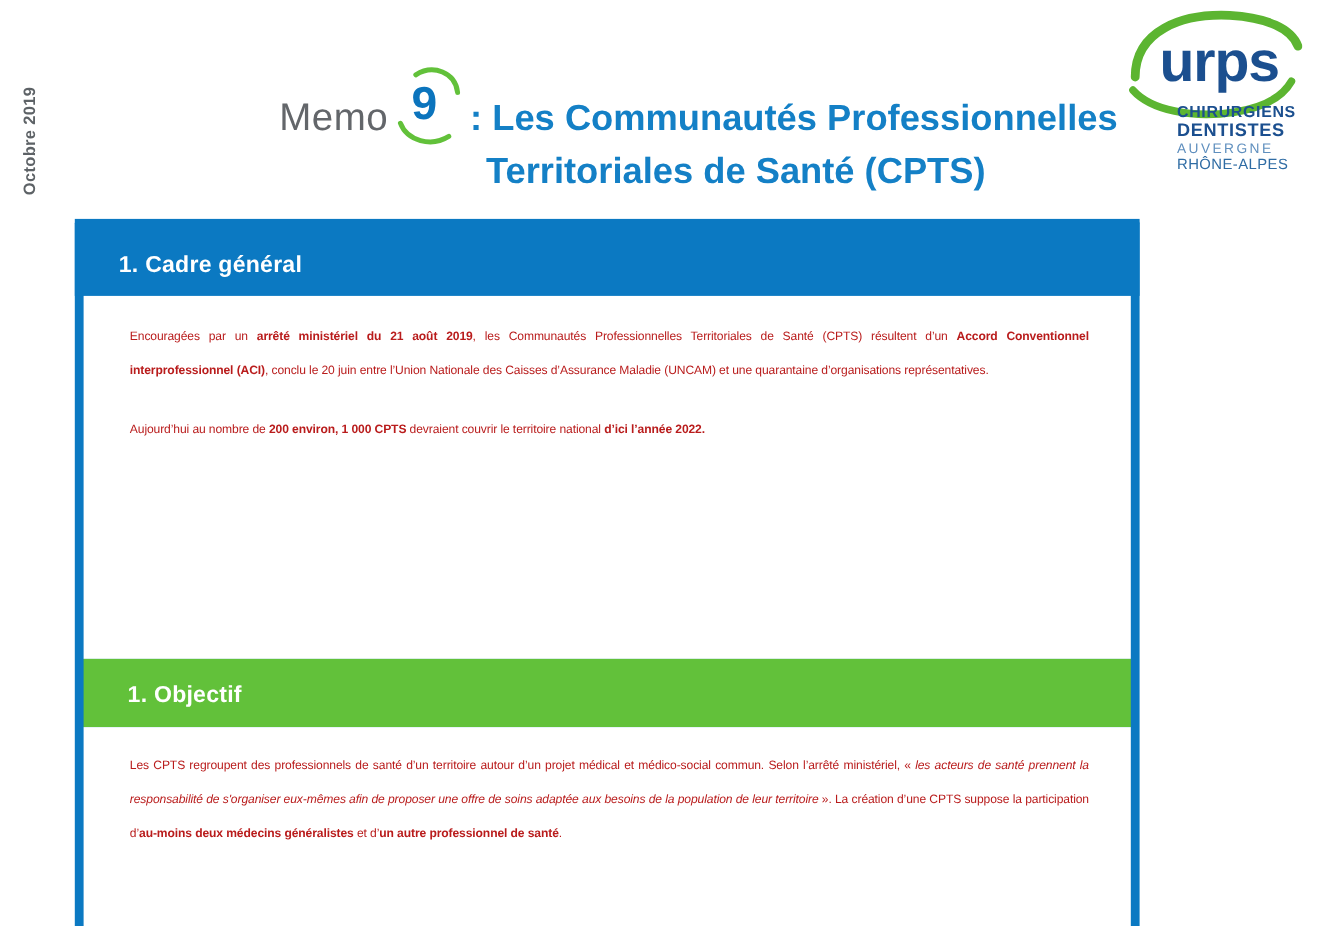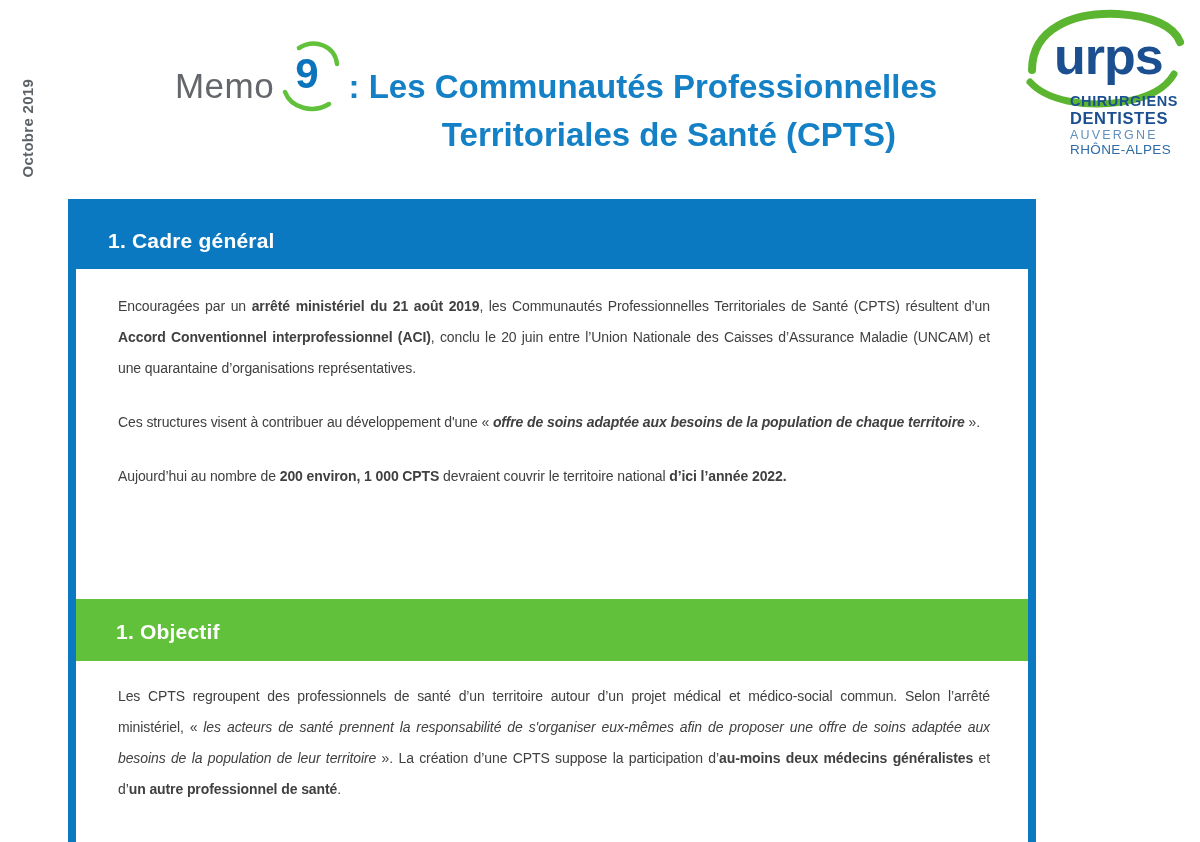--- a/index.html
+++ b/index.html
@@ -57,21 +57,21 @@
   }
 
   .title-line {
     font-family: "Liberation Sans", sans-serif;
     font-size: 33px;
     font-weight: bold;
     color: #1480c6;
     line-height: 48px;
     white-space: nowrap;
   }
-  .title-line.l1 { text-align: center; }
+  .title-line.l1 { text-align: right; margin-top: 20px; }
   .title-line.l2 { text-align: right; padding-right: 120px; }
 
   .memo-word {
     font-weight: normal;
     color: #63666a;
     font-size: 35px;
     letter-spacing: 0.5px;
   }
 
   .memo-num-wrap {
@@ -150,24 +150,24 @@
 
   .section-body {
     background: #ffffff;
     box-sizing: border-box;
     padding: 22px 38px 14px 42px;
   }
 
   p.para {
     margin: 0 0 23px 0;
     font-family: "Liberation Sans", sans-serif;
-    font-size: 14px;
+    font-size: 11px;
     line-height: 31px;
     text-align: justify;
-    color: #404040;
+    color: #b91c1c;
     letter-spacing: -0.1px;
   }
   p.para:last-child { margin-bottom: 0; }
   p.para b { font-weight: bold; }
   p.para i { font-style: italic; }
   p.para .bi { font-weight: bold; font-style: italic; }
 </style>
 </head>
 <body>
 
@@ -210,21 +210,20 @@
 </div>
 
 <div id="content-frame">
   <div id="content-inner">
 
     <div class="section-head blue">
       <span>1.  Cadre général</span>
     </div>
     <div class="section-body" style="height:330px;">
       <p class="para" id="p1">Encouragées par un <b>arrêté ministériel du 21 août 2019</b>, les Communautés Professionnelles Territoriales de Santé (CPTS) résultent d’un <b>Accord Conventionnel interprofessionnel (ACI)</b>, conclu le 20 juin entre l’Union Nationale des Caisses d’Assurance Maladie (UNCAM) et une quarantaine d’organisations représentatives.</p>
-      <p class="para" id="p2">Ces structures visent à contribuer au développement d'une « <span class="bi">offre de soins adaptée aux besoins de la population de chaque territoire</span> ».</p>
       <p class="para" id="p3">Aujourd’hui au nombre de <b>200 environ, 1 000 CPTS</b> devraient couvrir le territoire national <b>d’ici l’année 2022.</b></p>
     </div>
 
     <div class="section-head green">
       <span>1. Objectif</span>
     </div>
     <div class="section-body" style="height:181px; padding-top:20px;">
       <p class="para" id="p4">Les CPTS regroupent des professionnels de santé d’un territoire autour d’un projet médical et médico-social commun. Selon l’arrêté ministériel, « <i>les acteurs de santé prennent la responsabilité de s'organiser eux-mêmes afin de proposer une offre de soins adaptée aux besoins de la population de leur territoire</i> ». La création d’une CPTS suppose la participation d’<b>au-moins deux médecins généralistes</b> et d’<b>un autre professionnel de santé</b>.</p>
     </div>
 

